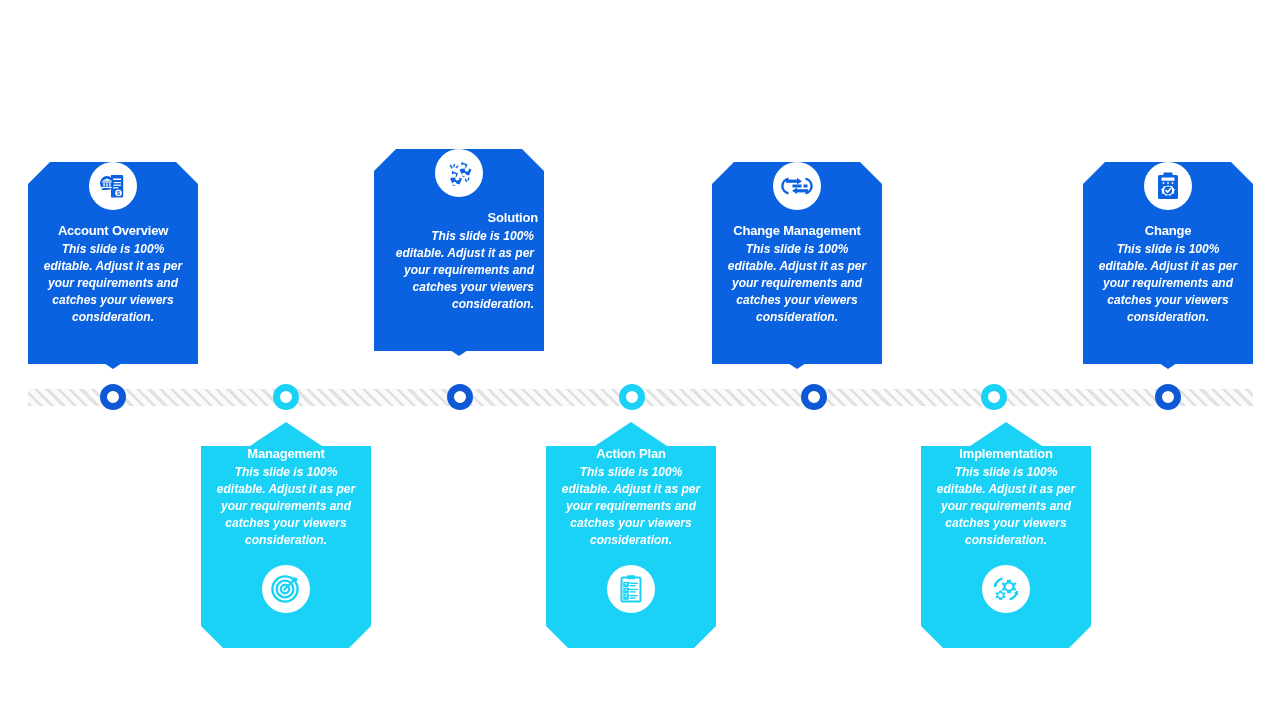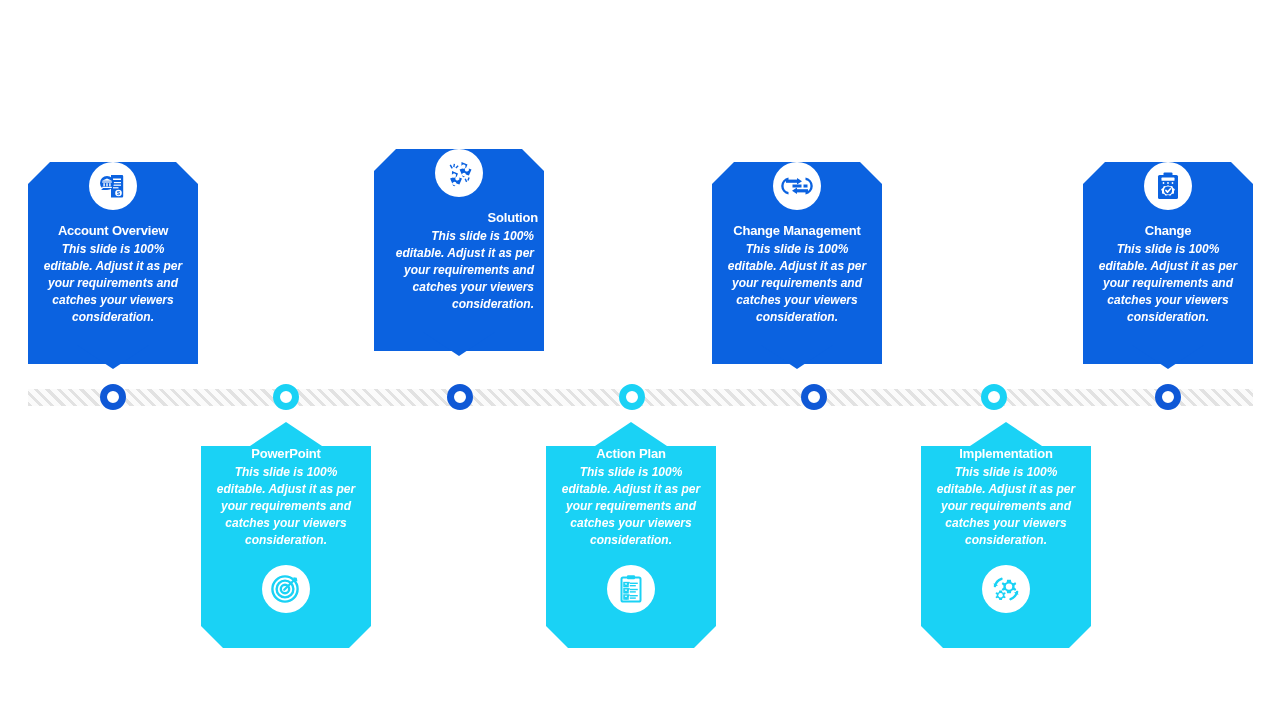--- a/index.html
+++ b/index.html
@@ -234,21 +234,21 @@
       </div>
       <div class="card-title">Change</div>
       <div class="card-desc">This slide is 100% editable. Adjust  it as per your requirements and catches your viewers consideration.</div>
     </div>
     <div class="tail"></div>
   </div>
 
   <div class="card bottom" style="left:201px; top:422px;">
     <div class="tail"></div>
     <div class="card-body">
-      <div class="card-title">PowerPoint</div>
+      <div class="card-title">Management</div>
       <div class="card-desc">This slide is 100% editable. Adjust  it as per your requirements and catches your viewers consideration.</div>
       <div class="icon-circle" style="margin-top:16px;">
         <svg width="30" height="30" viewBox="0 0 30 30">
           <circle cx="14" cy="15" r="12.6" fill="none" stroke="#1ad2f5" stroke-width="2.4"></circle>
           <circle cx="14" cy="15" r="8.4" fill="none" stroke="#1ad2f5" stroke-width="2.4"></circle>
           <circle cx="14" cy="15" r="4.2" fill="none" stroke="#1ad2f5" stroke-width="2.4"></circle>
           <path d="M13.2 15.8 L24 5.2" stroke="#1ad2f5" stroke-width="2.2" stroke-linecap="round"></path>
           <path d="M22.4 3.2 l3.4 0.6 l0.6 3.4 l-3.6 -0.4 z" fill="#1ad2f5"></path>
         </svg>
       </div>

